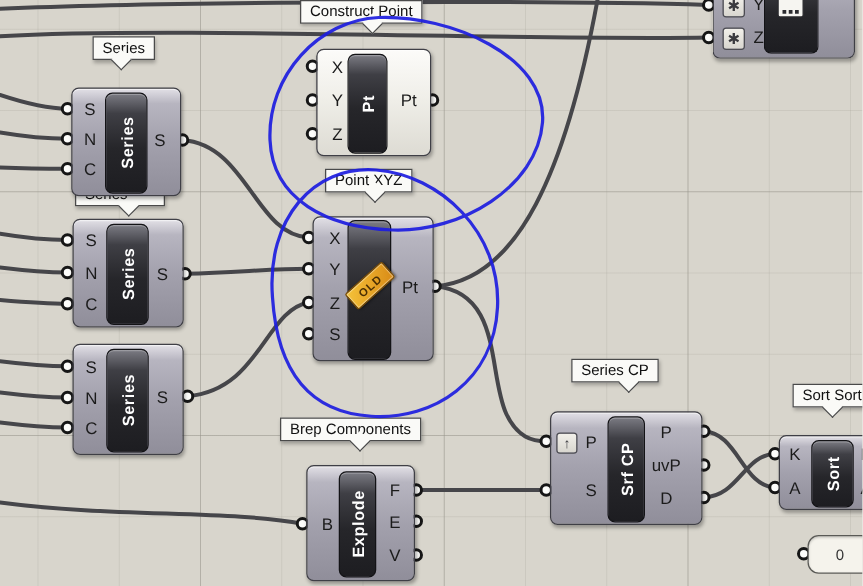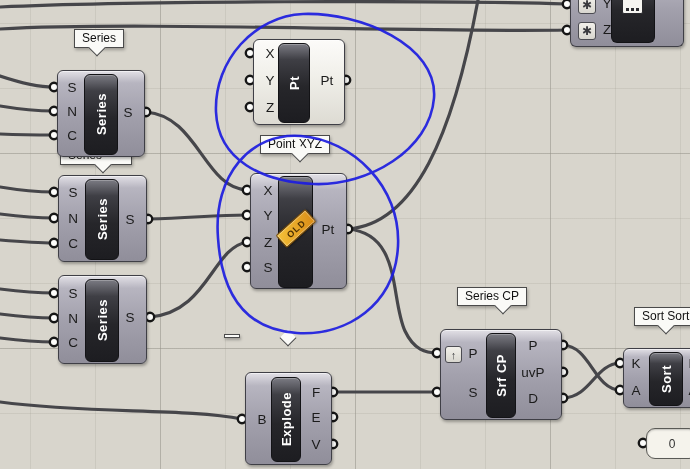--- a/index.html
+++ b/index.html
@@ -146,25 +146,30 @@
   </svg>
 
   <div class="tooltip" style="left:74px;top:29px;">
     <span>Series</span>
     <span class="tip-ptr" style="left:16px;"></span>
   </div>
   <div class="tooltip" style="left:60px;top:146px;width:56px;">
     <span>Series</span>
     <span class="tip-ptr" style="left:36px;"></span>
   </div>
+  <div class="tooltip" style="left:240px;top:0px;">
+    <span>Construct Point</span>
+    <span class="tip-ptr" style="left:51px;"></span>
+  </div>
   <div class="tooltip" style="left:260px;top:135px;">
     <span>Point XYZ</span>
     <span class="tip-ptr" style="left:33px;"></span>
   </div>
   <div class="tooltip" style="left:224px;top:334px;">
+    <span>Brep Components</span>
     <span class="tip-ptr" style="left:57px;"></span>
   </div>
   <div class="tooltip" style="left:457px;top:287px;">
     <span>Series CP</span>
     <span class="tip-ptr" style="left:39px;"></span>
   </div>
   <div class="tooltip" style="left:634px;top:307px;">
     <span>Sort Sort</span>
     <span class="tip-ptr" style="left:25px;"></span>
   </div>

